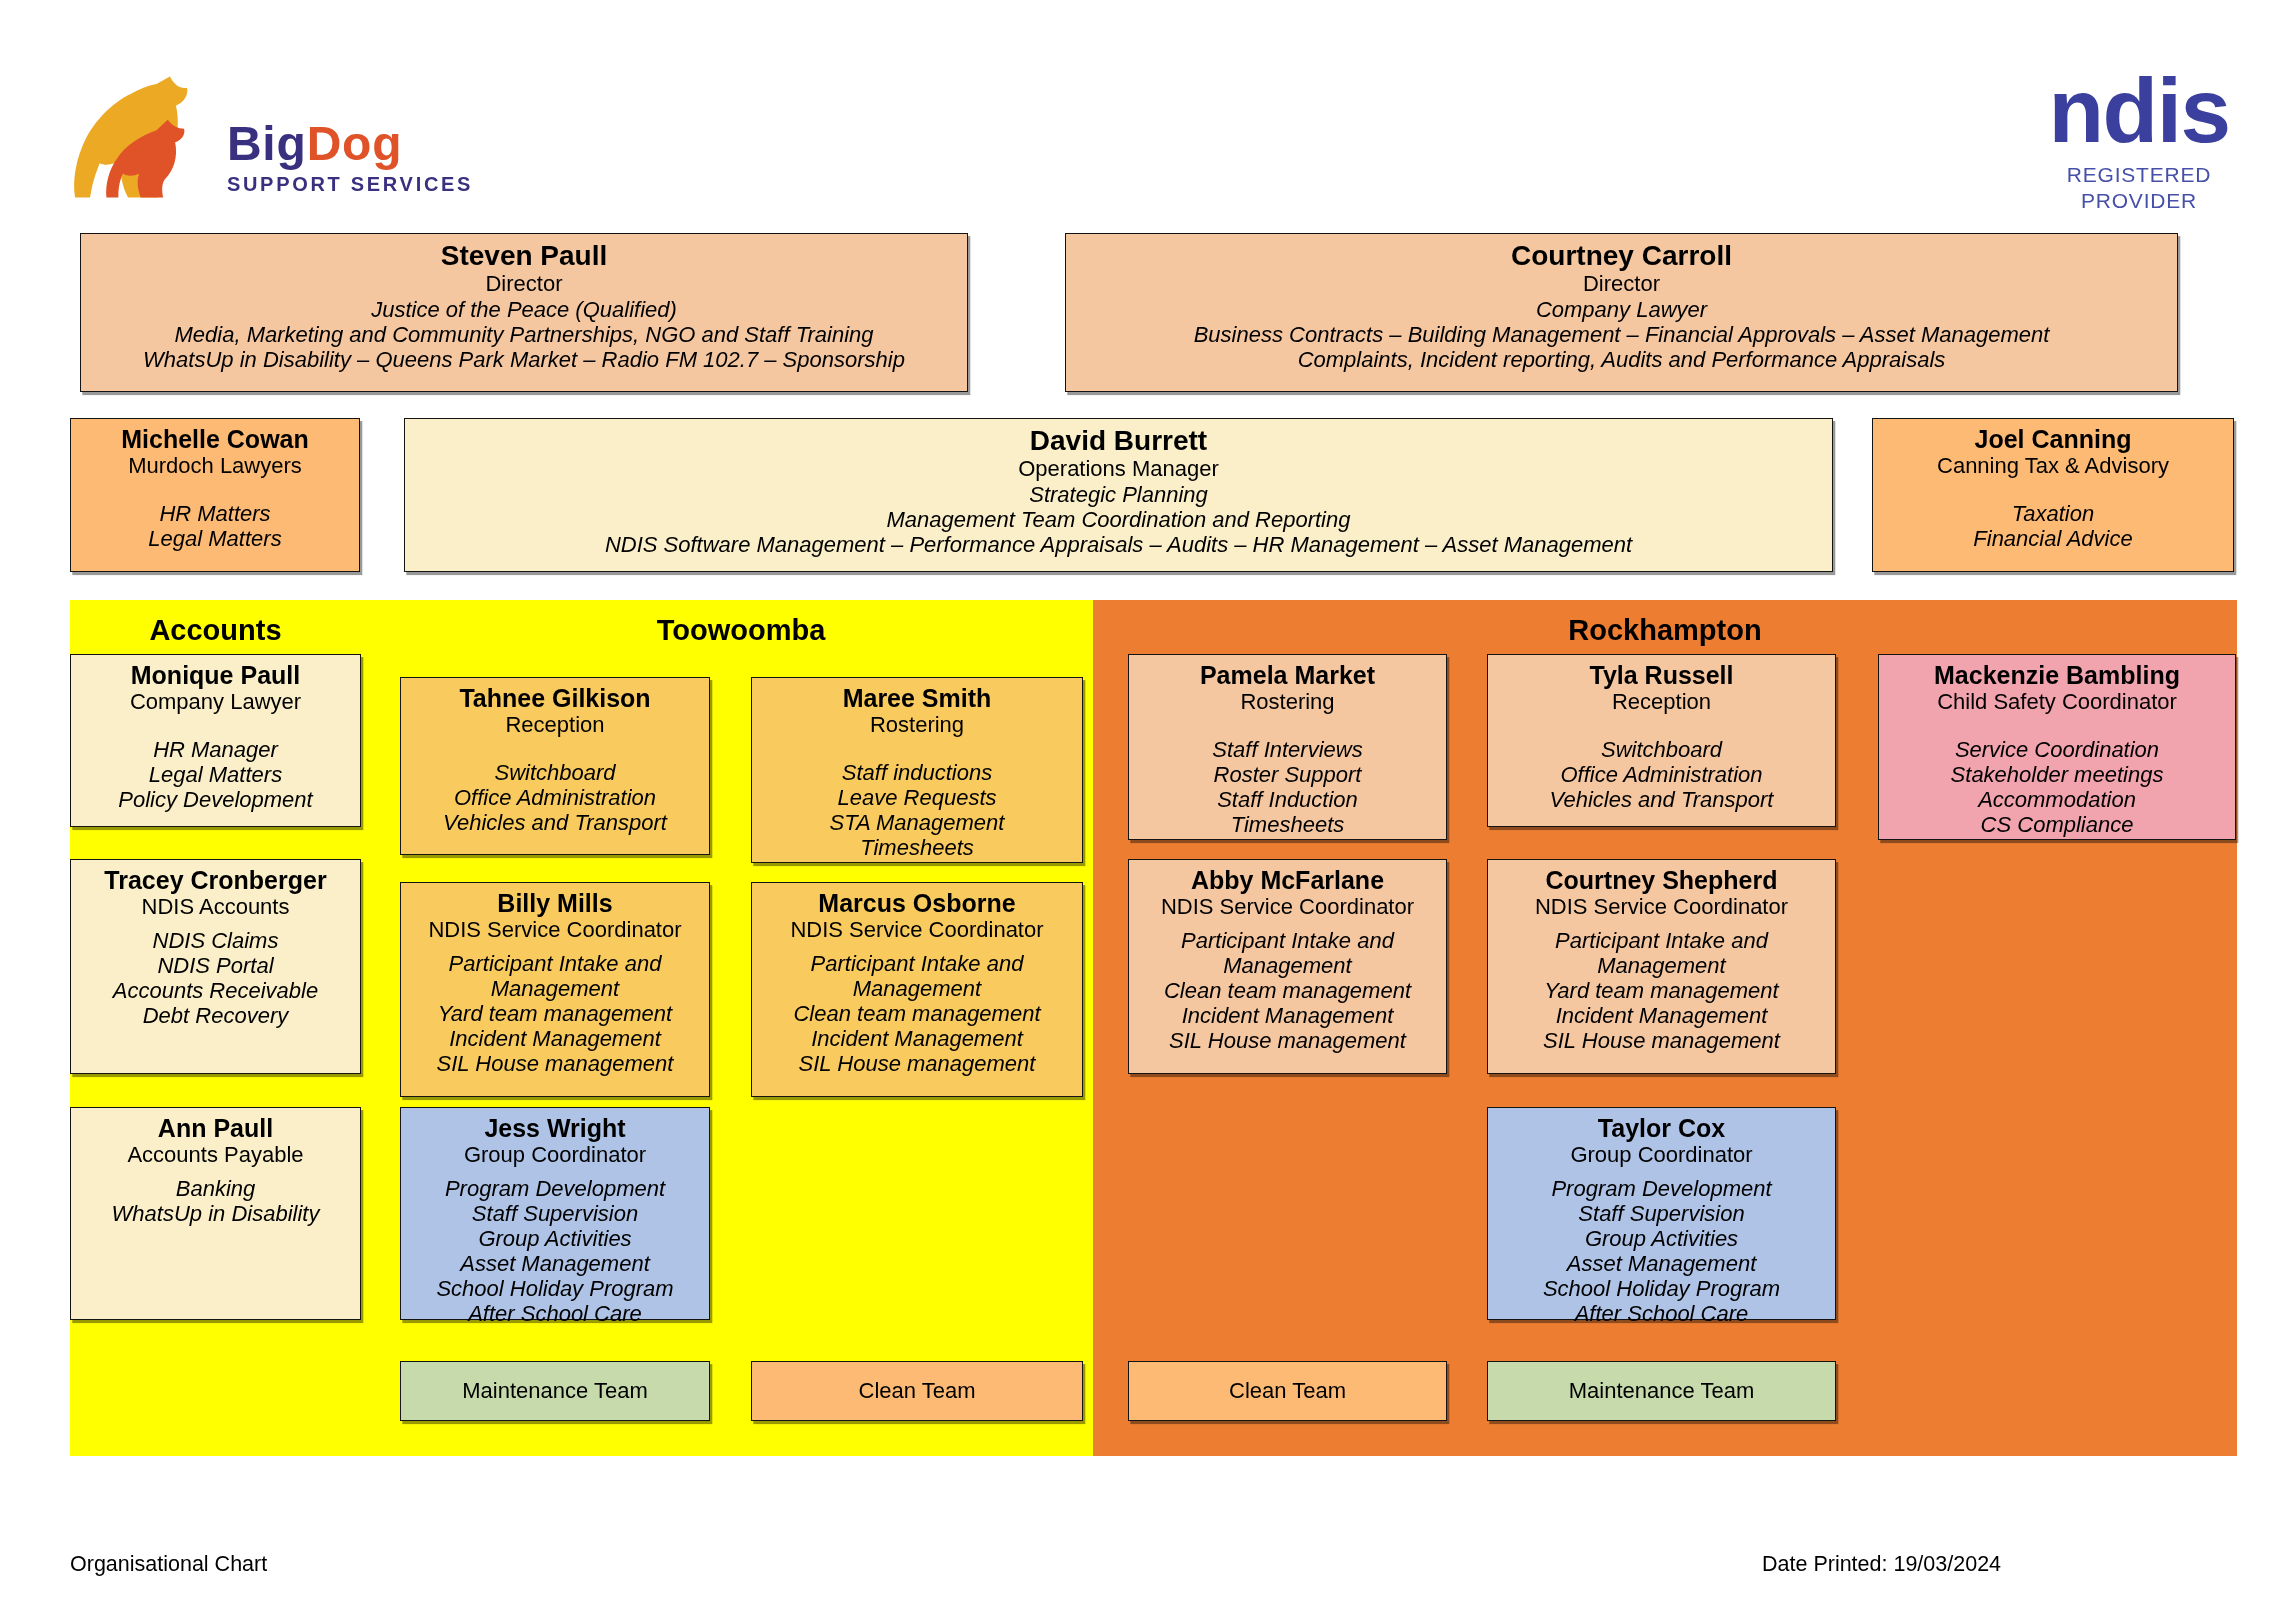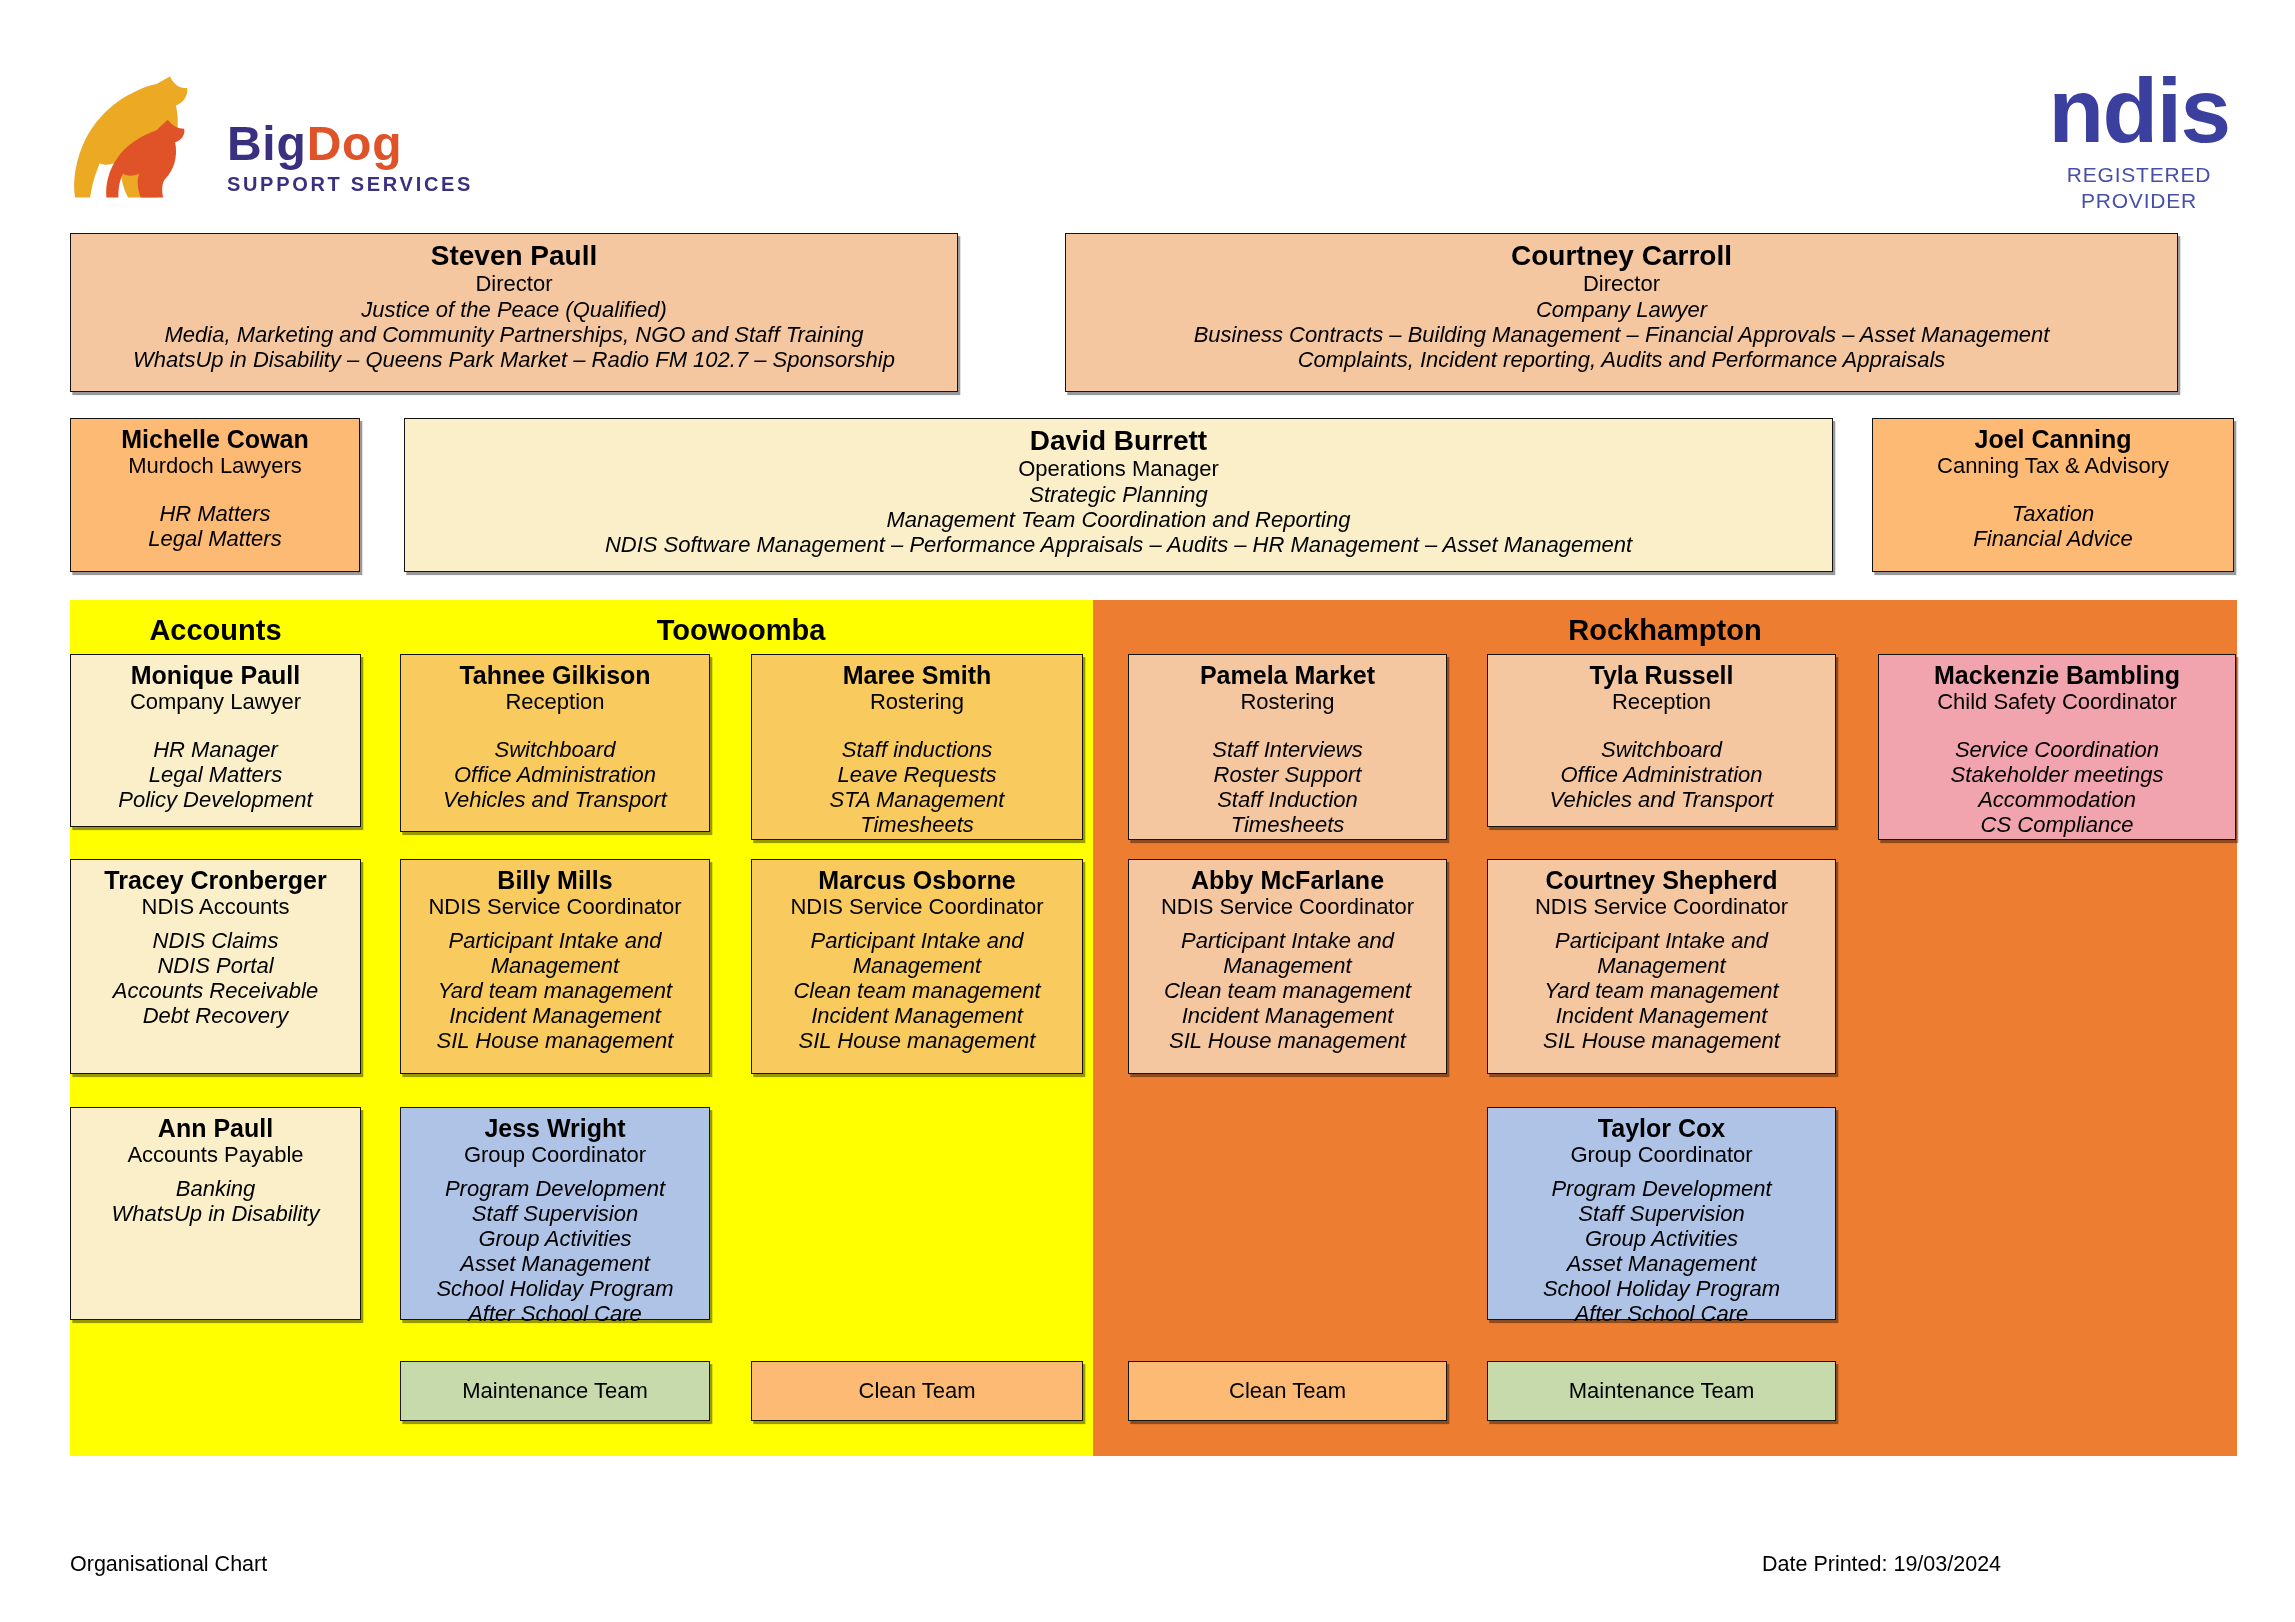--- a/index.html
+++ b/index.html
@@ -29,21 +29,21 @@
   .card.dir .nm{font-size:28px;line-height:31px;}
   .card .rl{font-size:22px;line-height:26px;}
   .card .duties{font-size:22px;font-style:italic;line-height:25px;padding:0 15.3px;}
   .gap0{margin-top:0;}
   .gapL{margin-top:21.5px;}
   .gapS{margin-top:7.7px;}
   
   .c-peach{background:#f4c7a1;}
   .c-cream{background:#faefc8;}
   .c-cyan{background:#fdba74;}
-  .c-amber{background:#f9cb5f;}
+  .c-amber{background:#f9cb5f;margin-top:23px;}
   .c-pink{background:#f1a3ae;}
   .c-peri{background:#aec3e6;}
   .c-green{background:#c6daac;}
   
   .region{position:absolute;}
   .region.yellow{background:#ffff00;}
   .region.orange{background:#ed7d31;}
   .sec-h{position:absolute;text-align:center;font-size:29px;font-weight:bold;}
   
   .team{
@@ -73,21 +73,21 @@
   </div>
 
   <div id="ndis">
     <div class="big">ndis</div>
     <div class="sub">
       <div>REGISTERED</div>
       <div>PROVIDER</div>
     </div>
   </div>
 
-  <div class="card c-peach dir" style="left:70px;top:233px;width:888px;height:159px">
+  <div class="card c-peach dir" style="left:80px;top:233px;width:888px;height:159px">
     <div class="nm">Steven Paull</div>
     <div class="rl">Director</div>
     <div class="duties gap0">
         <div class="duty">Justice of the Peace (Qualified)</div>
         <div class="duty">Media, Marketing and Community Partnerships, NGO and Staff Training</div>
         <div class="duty">WhatsUp in Disability – Queens Park Market – Radio FM 102.7 – Sponsorship</div>
       </div>
   </div>
   <div class="card c-peach dir" style="left:1065px;top:233px;width:1113px;height:159px">
     <div class="nm">Courtney Carroll</div>

